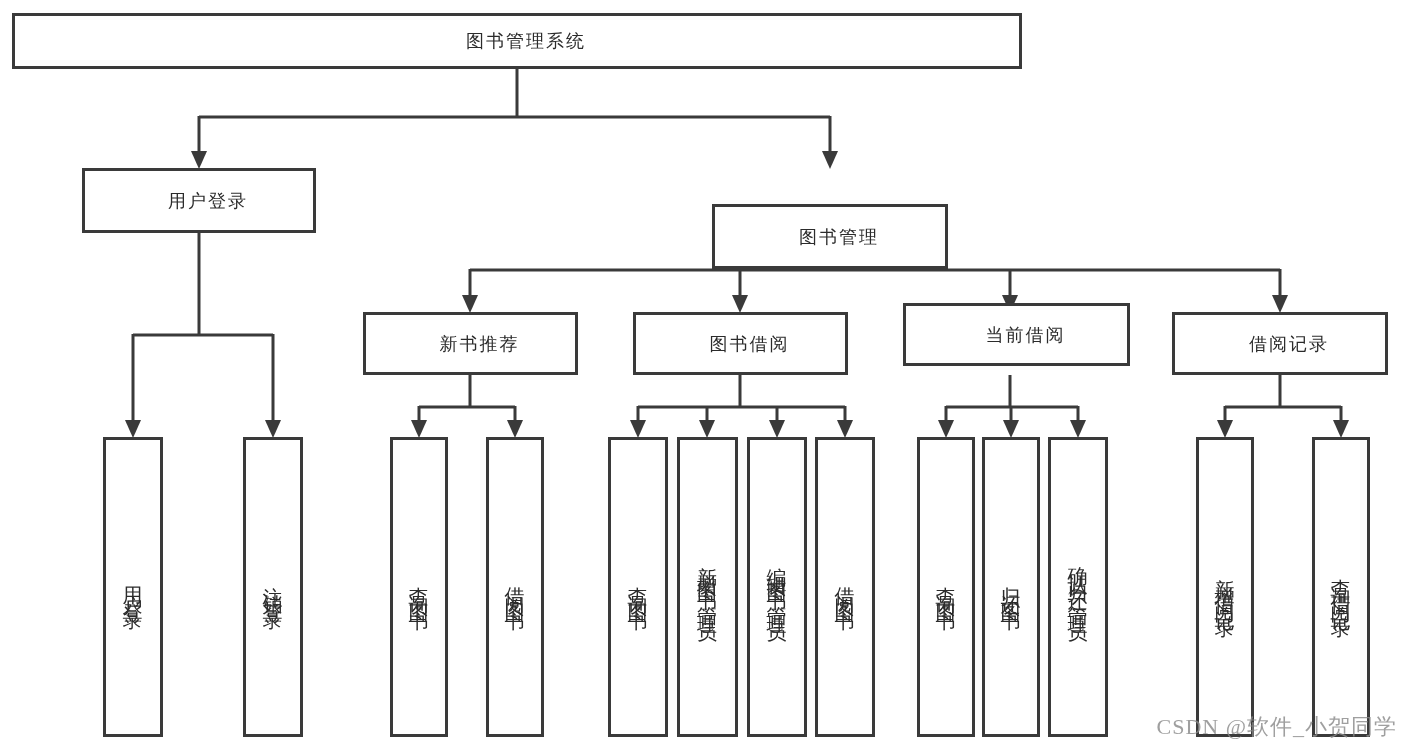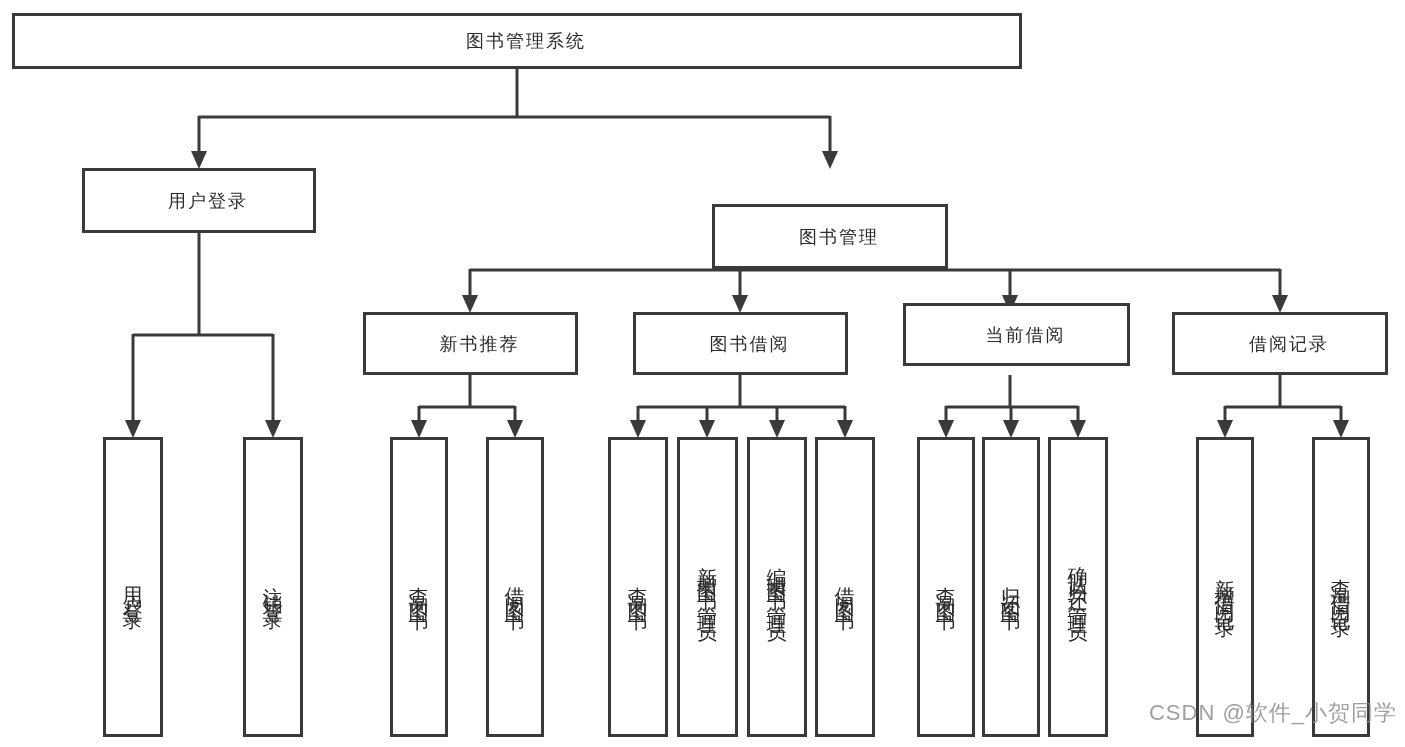--- a/index.html
+++ b/index.html
@@ -40,26 +40,27 @@
   .vbox .vlabel {
     writing-mode: vertical-rl;
     text-orientation: mixed;
     letter-spacing: 8px;
     line-height: 1.0;
     white-space: nowrap;
   }
   .watermark {
     position: absolute;
     right: 8px;
-    bottom: 19px;
+    bottom: 5px;
     font-size: 22px;
     letter-spacing: 1px;
     color: rgba(138,138,138,0.82);
     z-index: 5;
     white-space: nowrap;
+    font-family: Liberation Serif, serif;
   }
 </style>
 </head>
 <body>
 
 <div id="stage">
 
   <svg id="connectors" viewBox="0 0 1405 747" xmlns="http://www.w3.org/2000/svg">
     <g stroke="#3a3a3a" stroke-width="3" fill="none">
 

